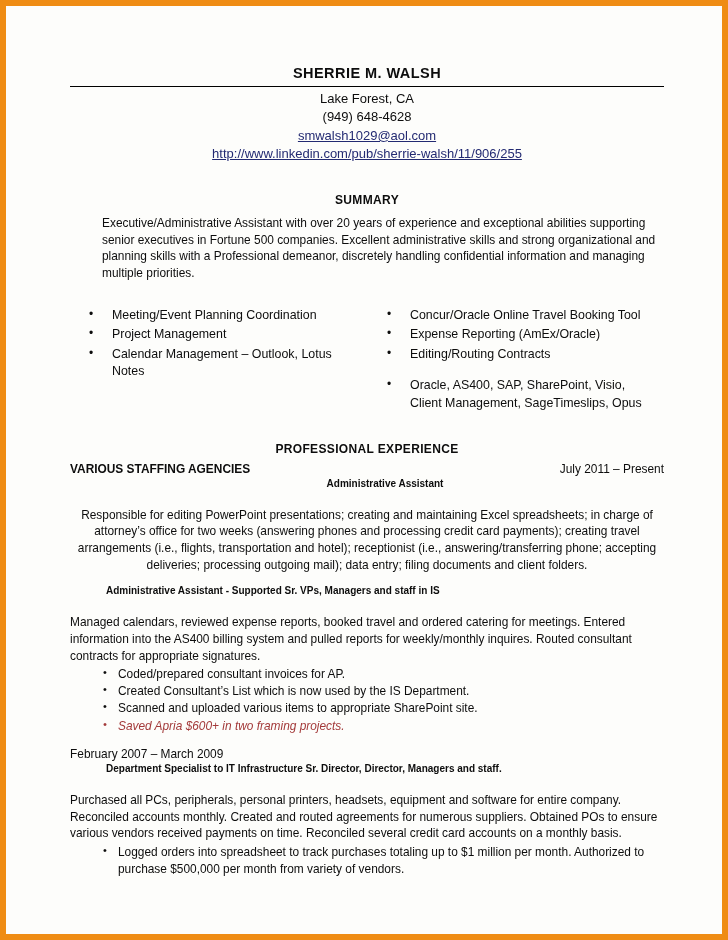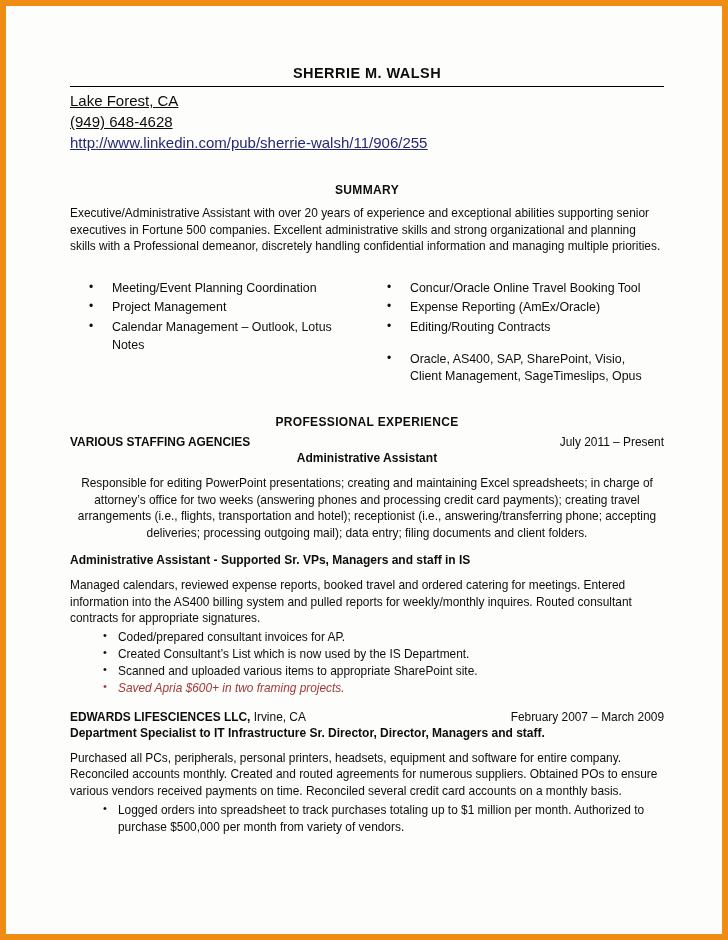--- a/index.html
+++ b/index.html
@@ -26,24 +26,23 @@
   
   .name {
     text-align:center;
     font-size:14.5px;
     font-weight:bold;
     letter-spacing:.45px;
     line-height:1.35;
   }
   .rule { border-top:1.5px solid #000; margin:2px 0 3px 0; }
   .contact-line {
-    text-align:left;
-    font-size:15px;
+    text-align:center;
+    font-size:13px;
     line-height:1.43;
-    text-decoration:underline;
   }
   .link {
     color:#232a72;
     text-decoration:underline;
   }
 
   
   .section-head {
     text-align:center;
     font-size:12px;
@@ -51,20 +50,21 @@
     letter-spacing:.35px;
   }
   .sec-summary { margin-top:29px; }
   .sec-exp { margin-top:21px; margin-bottom:5px; }
 
   .para {
     font-size:11.9px;
     line-height:1.40;
     margin-top:8px;
     text-align:left;
+    margin-left:32px;
   }
 
   
   .skills {
     display:flex;
     margin-top:17px;
   }
   .col-left { width:298px; }
   .col-right { width:296px; }
 
@@ -98,28 +98,29 @@
     display:flex;
     justify-content:space-between;
     align-items:baseline;
     font-size:11.9px;
     line-height:1.38;
   }
   .company { font-weight:bold; }
   .loc { font-weight:normal; }
   .dates { font-weight:normal; white-space:nowrap; }
   .job-title {
-    font-size:12px;
+    font-size:10px;
     font-weight:bold;
     line-height:1.38;
+    margin-left:36px;
   }
   .job-desc {
     font-size:11.9px;
     line-height:1.40;
-    margin-top:8px;
+    margin-top:16px;
   }
 
   ul.jlist {
     list-style:none;
     margin:2px 0 0 0; padding:0;
   }
   ul.jlist > li {
     position:relative;
     padding-left:48px;
     font-size:11.9px;
@@ -140,20 +141,23 @@
 <body>
 
 <div class="page">
   <div class="content">
 
     <div>
       <div class="name">SHERRIE M. WALSH</div>
       <div class="rule"></div>
       <div class="contact-line">Lake Forest, CA</div>
       <div class="contact-line">(949) 648-4628</div>
+      <div class="contact-line">
+        <span class="link">smwalsh1029@aol.com</span>
+      </div>
       <div class="contact-line">
         <span class="link">http://www.linkedin.com/pub/sherrie-walsh/11/906/255</span>
       </div>
     </div>
 
     <div class="section-head sec-summary">SUMMARY</div>
     <div class="para">Executive/Administrative Assistant with over 20 years of experience and exceptional abilities supporting senior executives in Fortune 500 companies.  Excellent administrative skills and strong organizational and planning skills with a Professional demeanor, discretely handling confidential information and managing multiple priorities.</div>
 
     <div class="skills">
       <div class="col-left">
@@ -192,21 +196,20 @@
         <ul class="jlist">
           <li><span>Coded/prepared consultant invoices for AP.</span></li>
           <li><span>Created Consultant’s List which is now used by the IS Department.</span></li>
           <li><span>Scanned and uploaded various items to appropriate SharePoint site.</span></li>
           <li class="highlight"><span>Saved Apria $600+ in two framing projects.</span></li>
         </ul>
       </div>
 
       <div class="job">
         <div class="job-head">
-          <div><span class="company">EDWARDS LIFESCIENCES LLC,</span><span class="loc"> Irvine, CA</span></div>
           <div class="dates">February 2007 – March 2009</div>
         </div>
         <div class="job-title">Department Specialist to IT Infrastructure Sr. Director, Director, Managers and staff.</div>
         <div class="job-desc">Purchased all PCs, peripherals, personal printers, headsets, equipment and software for entire company.  Reconciled accounts monthly.  Created and routed agreements for numerous suppliers.  Obtained POs to ensure various vendors received payments on time. Reconciled several credit card accounts on a monthly basis.</div>
         <ul class="jlist">
           <li><span>Logged orders into spreadsheet to track purchases totaling up to $1 million per month.  Authorized to purchase $500,000 per month from variety of vendors.</span></li>
         </ul>
       </div>
 
     </div>

